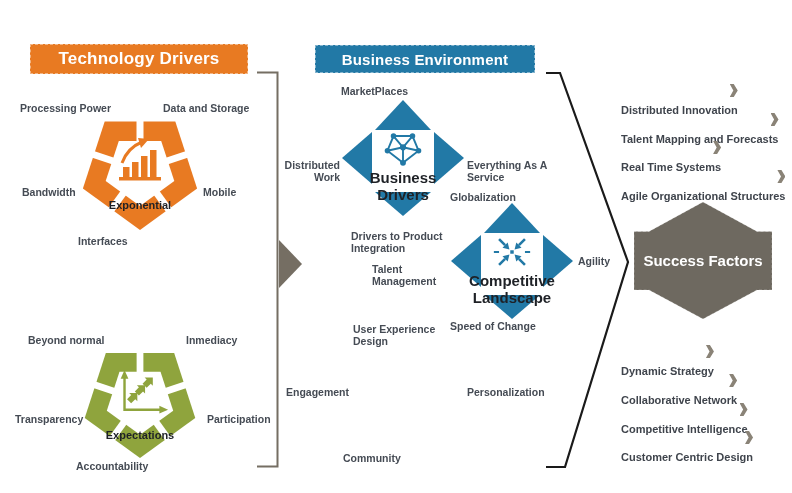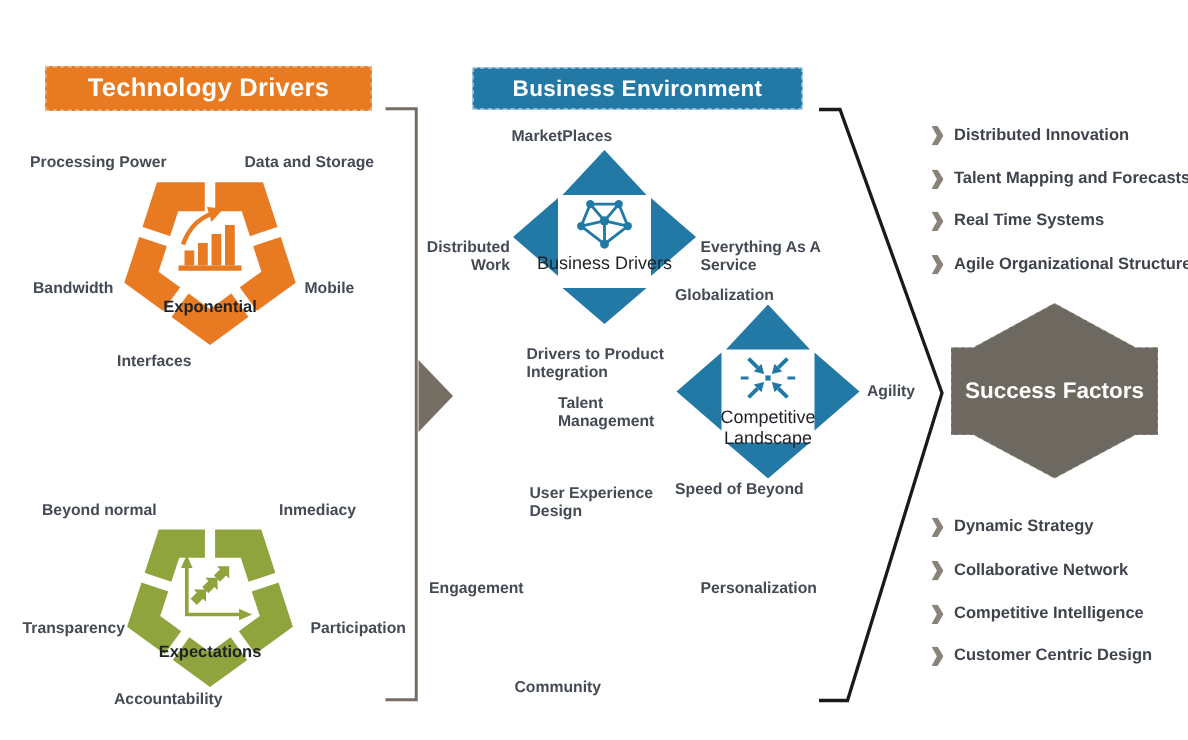--- a/index.html
+++ b/index.html
@@ -30,24 +30,24 @@
   .tri-up{left:33px;top:0;border-left:28px solid transparent;border-right:28px solid transparent;
           border-bottom:30px solid #2279A6;}
   .tri-down{left:33px;bottom:0;border-left:28px solid transparent;border-right:28px solid transparent;
           border-top:24px solid #2279A6;}
   .tri-left{left:0;top:32px;border-top:26px solid transparent;border-bottom:26px solid transparent;
           border-right:30px solid #2279A6;}
   .tri-right{right:0;top:32px;border-top:26px solid transparent;border-bottom:26px solid transparent;
           border-left:30px solid #2279A6;}
   .bicon{position:absolute;left:50%;top:30px;transform:translateX(-50%);}
   .bglabel{position:absolute;left:5px;right:5px;top:69px;text-align:center;
-           font-weight:normal;font-size:12px;line-height:1.15;color:#1E2126;}
-
-  
-  .litem{position:absolute;left:621px;display:flex;align-items:flex-start;gap:7px;}
+           font-weight:bold;font-size:15px;line-height:1.15;color:#1E2126;}
+
+  
+  .litem{position:absolute;left:621px;display:flex;align-items:flex-end;gap:7px;flex-direction:column;}
   .litem .txt{font-weight:bold;font-size:11px;color:#3F444C;white-space:nowrap;}
   .chev{width:8px;height:13px;background:#8A8377;flex:0 0 auto;
         clip-path:polygon(0 0,50% 0,100% 50%,50% 100%,0 100%,45% 50%);}
 
   .success-label{position:absolute;left:633px;top:252px;width:140px;text-align:center;
         color:#fff;font-weight:bold;font-size:15px;}
 </style>
 </head>
 <body>
 
@@ -170,21 +170,21 @@
           <polygon points="25,25 33,27 27,33"></polygon>
           <rect x="20" y="20" width="4" height="4"></rect>
         </g>
       </svg>
     </div>
     <div class="bglabel">Competitive Landscape</div>
   </div>
   <div class="lbl c" style="left:450px;top:192px;width:124px">Globalization</div>
   <div class="lbl w c" style="left:372px;top:251px;width:84px">Talent Management</div>
   <div class="lbl" style="left:578px;top:256px">Agility</div>
-  <div class="lbl c" style="left:450px;top:321px;width:124px">Speed of Beyond</div>
+  <div class="lbl c" style="left:450px;top:321px;width:124px">Speed of Change</div>
 
   <div class="lbl w c" style="left:353px;top:311px;width:104px">User Experience Design</div>
   <div class="lbl" style="left:286px;top:387px">Engagement</div>
   <div class="lbl" style="left:467px;top:387px">Personalization</div>
   <div class="lbl c" style="left:343px;top:453px;width:124px">Community</div>
 
   <div class="success-label">Success Factors</div>
 
   <div class="litem" style="top:84px">
     <span class="chev"></span>

